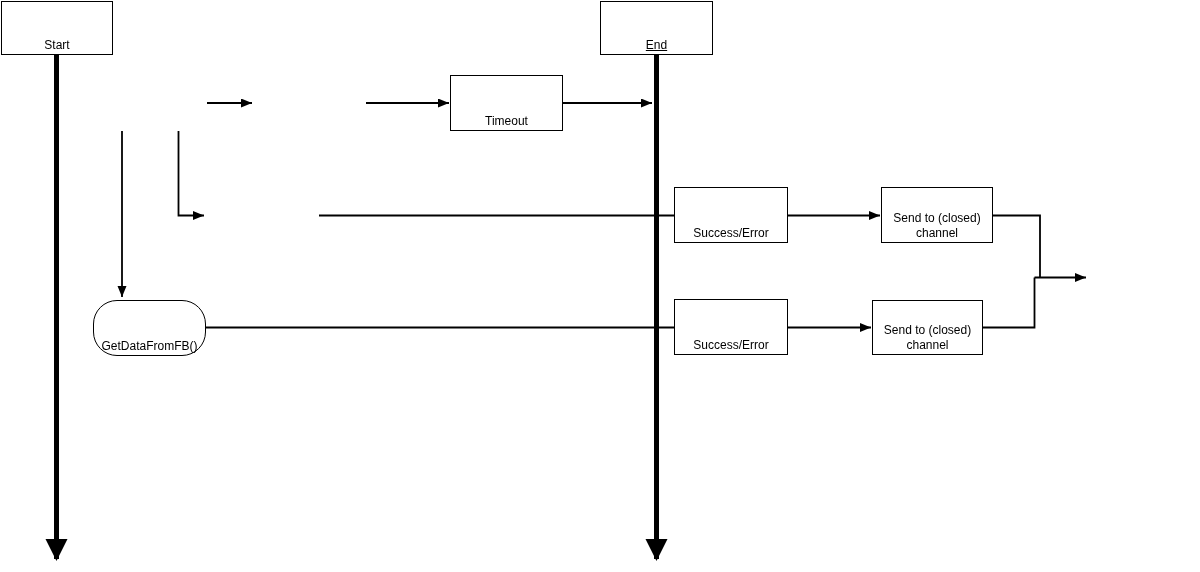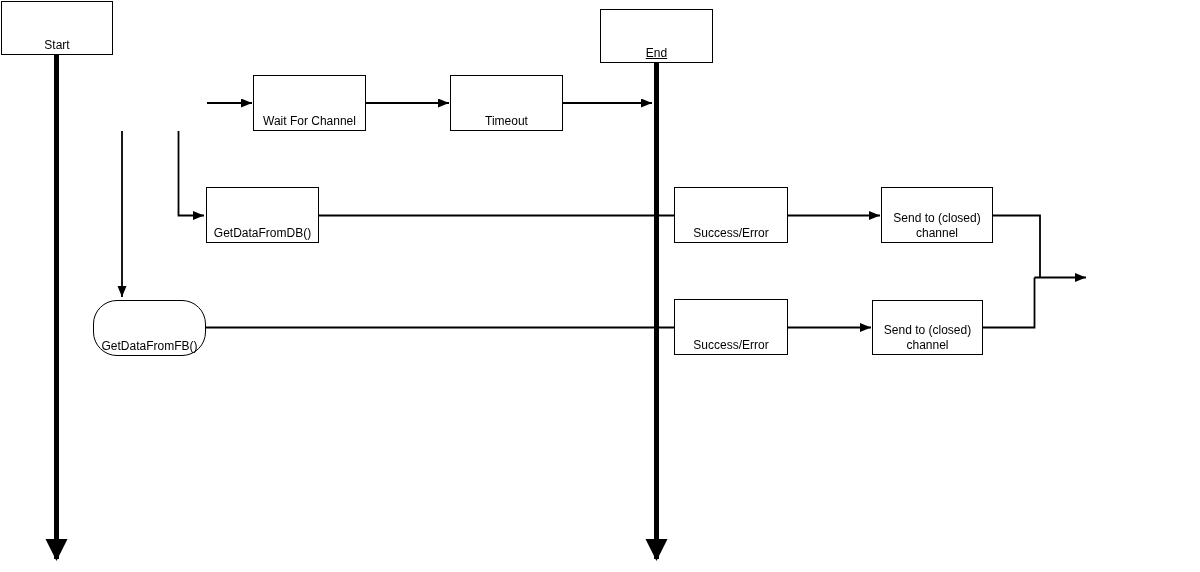--- a/index.html
+++ b/index.html
@@ -68,36 +68,30 @@
     <path d="M788 327.5 H 871" stroke="#000000" stroke-width="1.8" fill="none" marker-end="url(#arrowSmall)"></path>
     <path d="M983 327.5 H 1034.5 V 277.5" stroke="#000000" stroke-width="1.8" fill="none"></path>
 
     <path d="M1034.5 277.5 H 1086" stroke="#000000" stroke-width="1.8" fill="none" marker-end="url(#arrowSmall)"></path>
   </svg>
 
   <div class="node endpoint" style="left:1px; top:1px; width:112px; height:54px;">
     <span class="node-label">Start</span>
   </div>
 
-  <div class="node endpoint" style="left:600px; top:9px; width:113px; height:54px;text-decoration:underline;">
+  <div class="node endpoint" style="left:600px; top:1px; width:113px; height:54px;text-decoration:underline;">
     <span class="node-label">End</span>
   </div>
 
 
-  <div class="node" style="left:253px; top:75px; width:113px; height:56px;">
-    <span class="node-label">Wait For Channel</span>
-  </div>
 
   <div class="node" style="left:450px; top:75px; width:113px; height:56px;">
     <span class="node-label">Timeout</span>
   </div>
 
-  <div class="node" style="left:206px; top:187px; width:113px; height:56px;">
-    <span class="node-label">GetDataFromDB()</span>
-  </div>
 
   <div class="node" style="left:674px; top:187px; width:114px; height:56px;">
     <span class="node-label">Success/Error</span>
   </div>
 
   <div class="node" style="left:881px; top:187px; width:112px; height:56px;">
     <span class="node-label">Send to (closed)
 channel</span>
   </div>
 

